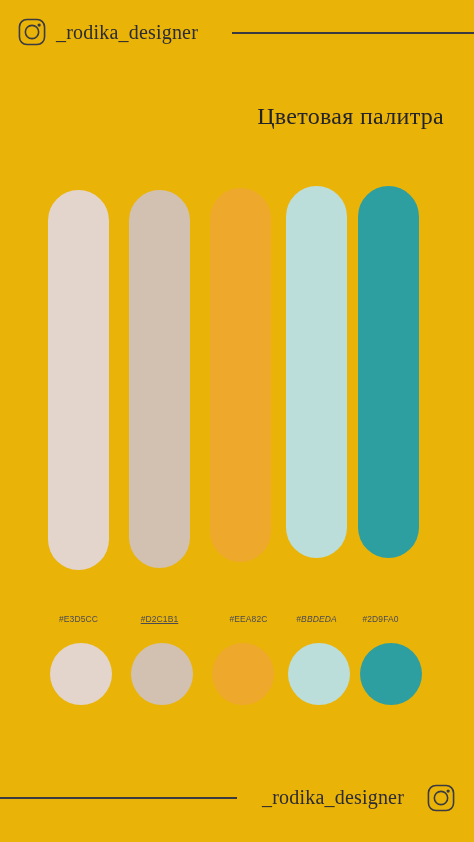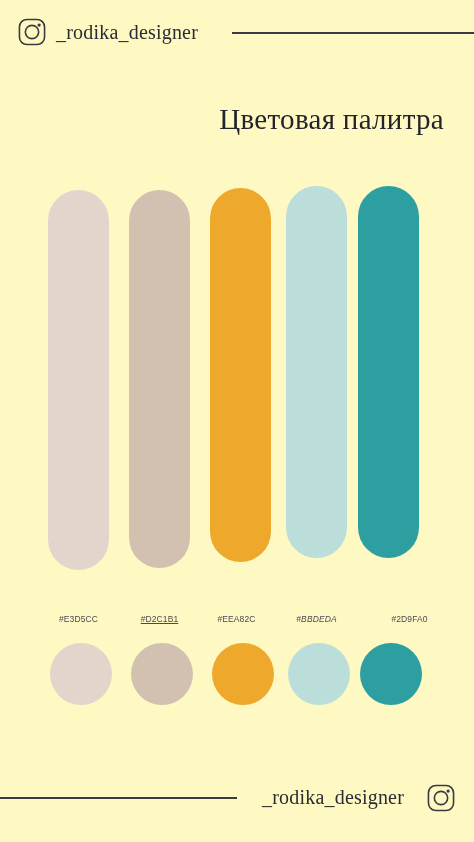--- a/index.html
+++ b/index.html
@@ -11,21 +11,21 @@
     height: 842px;
     background: #F8F9FB;
     font-family: "Liberation Sans", sans-serif;
     overflow: hidden;
     position: relative;
   }
   .page {
     position: relative;
     width: 474px;
     height: 842px;
-    background: #fef9c3;
+    background: #eab308;
   }
 
   
   .header {
     position: absolute;
     left: 0;
     top: 0;
     width: 474px;
     height: 66px;
   }
@@ -61,21 +61,21 @@
   }
 
   
   .title {
     position: absolute;
     left: 0;
     top: 103px;
     width: 444px;
     text-align: right;
     font-family: "Liberation Serif", serif;
-    font-size: 29px;
+    font-size: 24px;
     color: #23232b;
     letter-spacing: 0.3px;
     white-space: nowrap;
   }
 
   
   .bars {
     position: absolute;
     left: 0;
     top: 0;
@@ -179,23 +179,23 @@
     <div class="bar" style="left: 48px; top: 190px; width: 61px; height: 380px; background: rgb(227, 213, 204);"></div>
     <div class="bar" style="left: 129px; top: 190px; width: 61px; height: 378px; background: rgb(210, 193, 177);"></div>
     <div class="bar" style="left: 210px; top: 188px; width: 61px; height: 374px; background: rgb(238, 168, 44);"></div>
     <div class="bar" style="left: 286px; top: 186px; width: 61px; height: 372px; background: rgb(187, 222, 218);"></div>
     <div class="bar" style="left: 358px; top: 186px; width: 61px; height: 372px; background: rgb(45, 159, 160);"></div>
   </div>
 
   <div class="hex-row">
     <span class="hex-label" style="left: 48px; width: 61px;">#E3D5CC</span>
     <span class="hex-label" style="left: 129px; width: 61px; text-decoration: underline;">#D2C1B1</span>
-    <span class="hex-label" style="left: 206px; width: 61px;">#EEA82C</span>
+    <span class="hex-label" style="left: 218px; width: 61px;">#EEA82C</span>
     <span class="hex-label" style="left: 286px; width: 61px; font-style: italic;">#BBDEDA</span>
-    <span class="hex-label" style="left: 379px; width: 61px; text-align: center;">#2D9FA0</span>
+    <span class="hex-label" style="left: 350px; width: 61px; text-align: center;">#2D9FA0</span>
   </div>
 
   <div class="circles">
     <div class="swatch-circle" style="left: 50px; top: 643px; background: rgb(227, 213, 204);"></div>
     <div class="swatch-circle" style="left: 131px; top: 643px; background: rgb(210, 193, 177);"></div>
     <div class="swatch-circle" style="left: 212px; top: 643px; background: rgb(238, 168, 44);"></div>
     <div class="swatch-circle" style="left: 288px; top: 643px; background: rgb(187, 222, 218);"></div>
     <div class="swatch-circle" style="left: 360px; top: 643px; background: rgb(45, 159, 160);"></div>
   </div>
 

